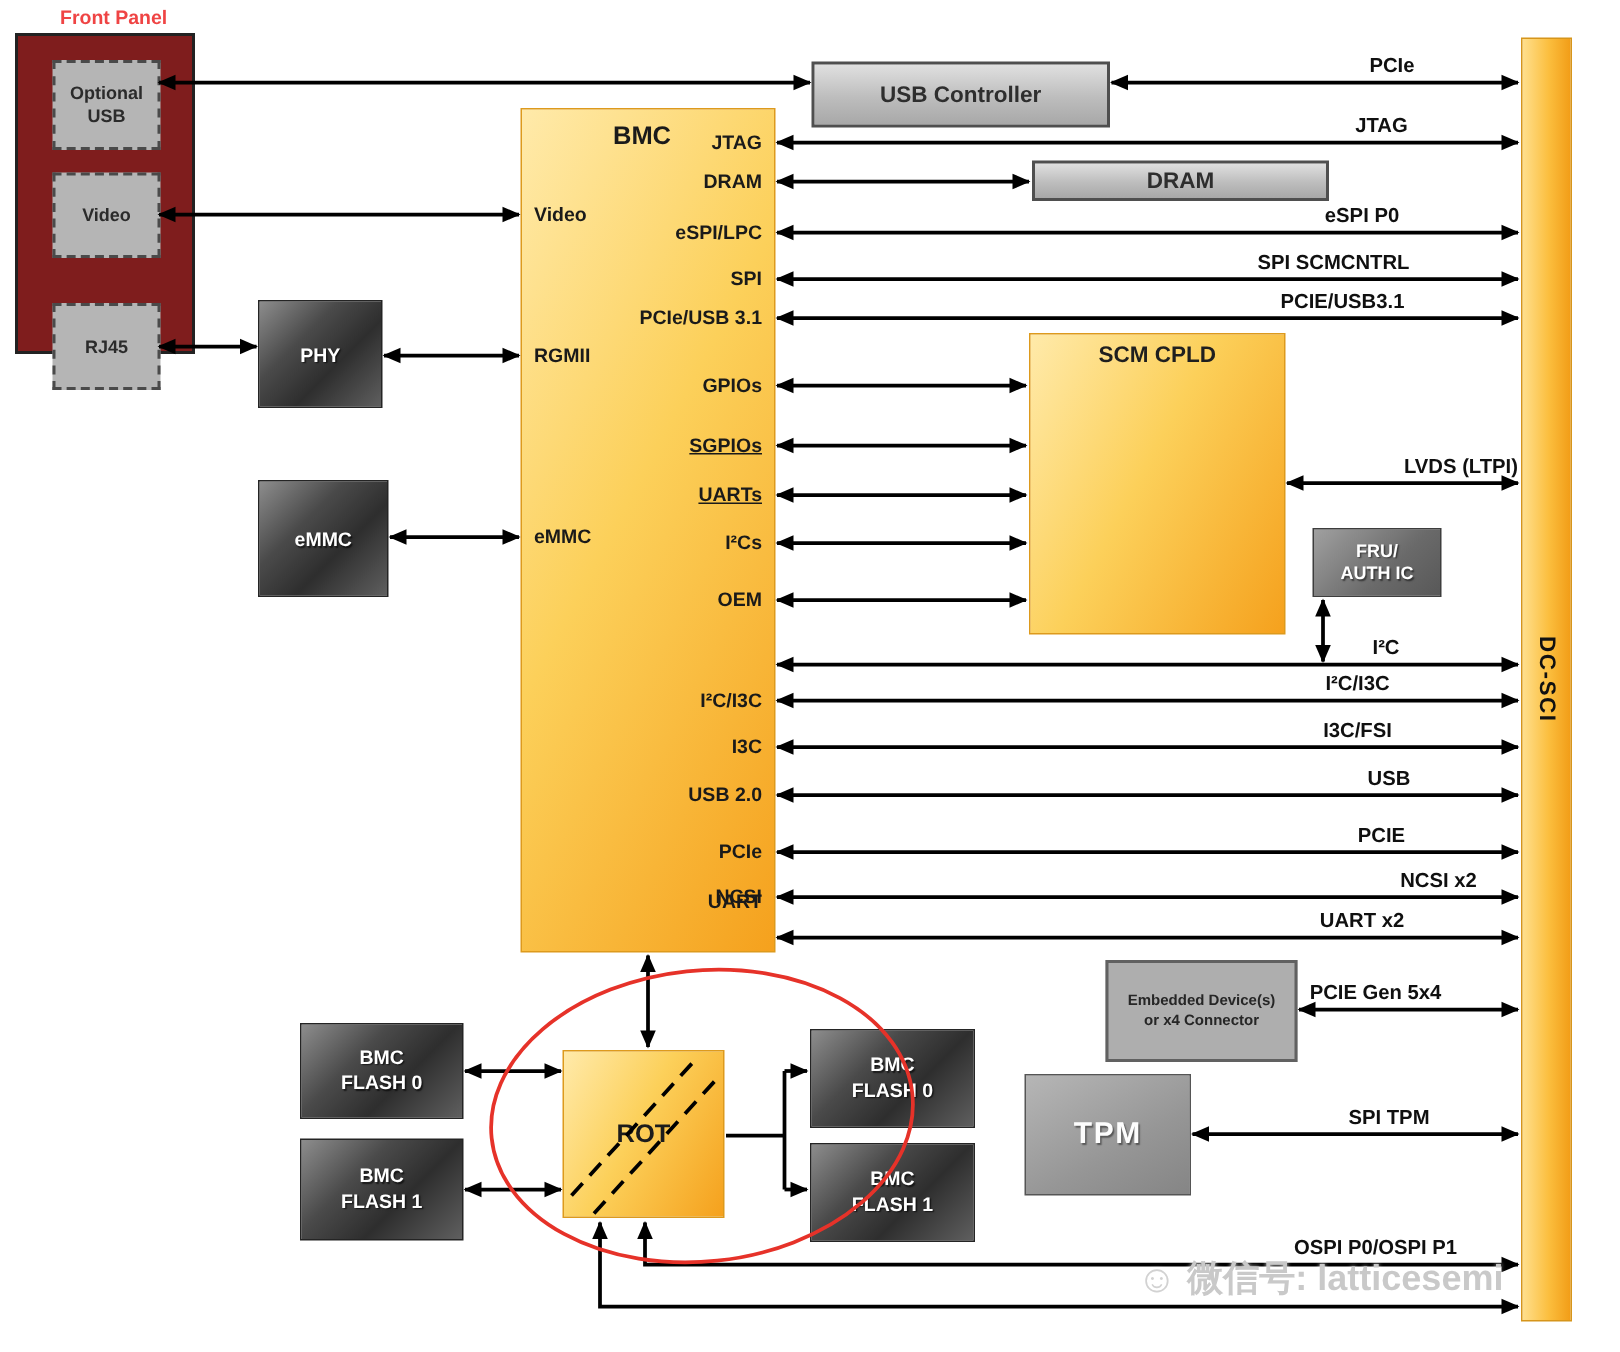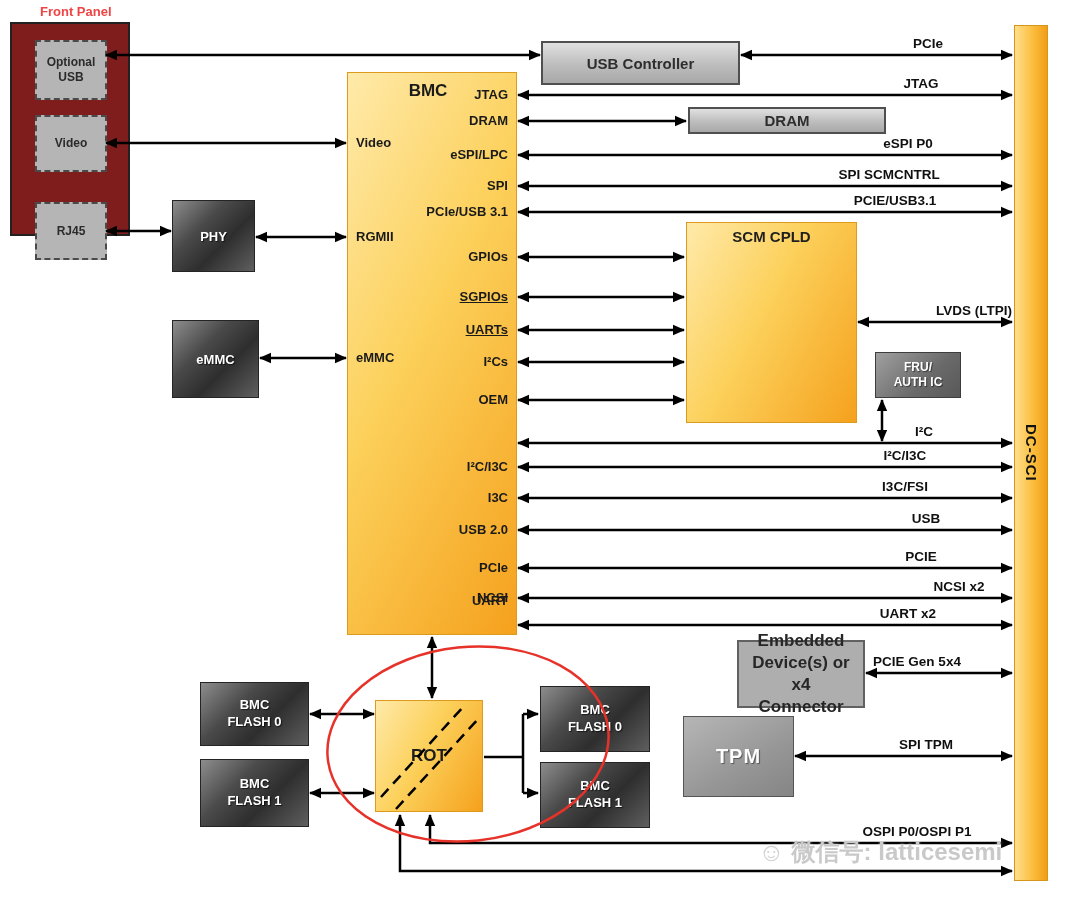--- a/index.html
+++ b/index.html
@@ -45,21 +45,21 @@
     position:absolute; font-weight:bold; font-size:13.5px; color:#101010;
     transform:translateX(-50%); white-space:nowrap; z-index:6;
   }
 
   .scm-title { position:absolute; left:0; top:5px; width:100%; text-align:center; font-weight:bold; font-size:15px; color:#1f1f1f; }
   .ltpi { position:absolute; left:17px; top:26px; width:137px; height:158px; display:flex; align-items:center; justify-content:center; font-size:12.5px; line-height:1.35; }
 
   .vtext { writing-mode:vertical-rl; font-weight:bold; font-size:15px; letter-spacing:1px; color:#111; }
   .dcsci { background:linear-gradient(90deg,#ffdf8d 0%,#fbbe3e 55%,#f29d17 100%); border:1px solid #d6951b; }
 
-  .embedded { background:#aeaeae; border:2px solid #616161; color:#262626; font-weight:bold; font-size:17px; line-height:1.3; }
+  .embedded { background:#aeaeae; border:2px solid #616161; color:#262626; font-weight:bold; font-size:10px; line-height:1.3; }
   .tpmbox { background:linear-gradient(150deg,#b6b6b6 0%,#969696 60%,#858585 100%); border:1px solid #555; color:#fdfdfd; font-weight:bold; font-size:20px; text-shadow:1px 1px 1px rgba(0,0,0,.45); letter-spacing:1px; }
   .frubox { background:linear-gradient(135deg,#a0a0a0 0%,#6a6a6a 60%,#585858 100%); border:1px solid #3d3d3d; color:#fff; font-weight:bold; font-size:12px; line-height:1.25; text-shadow:1px 1px 1px rgba(0,0,0,.5); }
   .rotbox { font-weight:bold; font-size:17px; color:#1c1c1c; }
 
   .watermark {
     position:absolute; left:758px; top:836px; z-index:9;
     display:flex; align-items:center; gap:7px;
     font-weight:bold; font-size:24px; color:#c9c9c9;
     text-shadow:0 0 3px rgba(255,255,255,.85); white-space:nowrap;
   }

